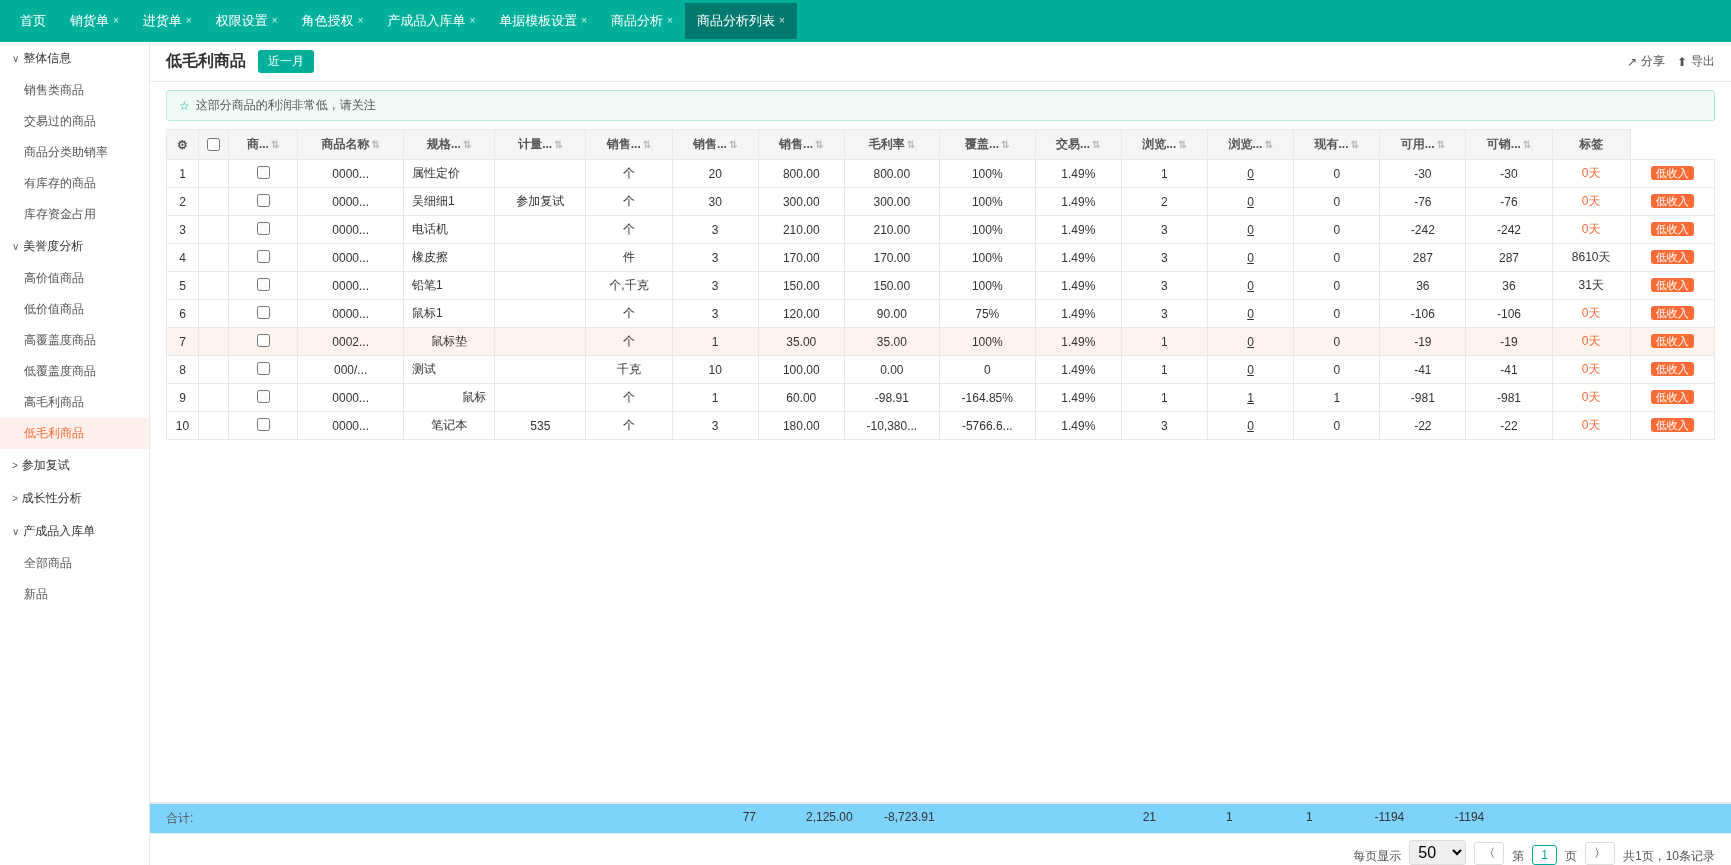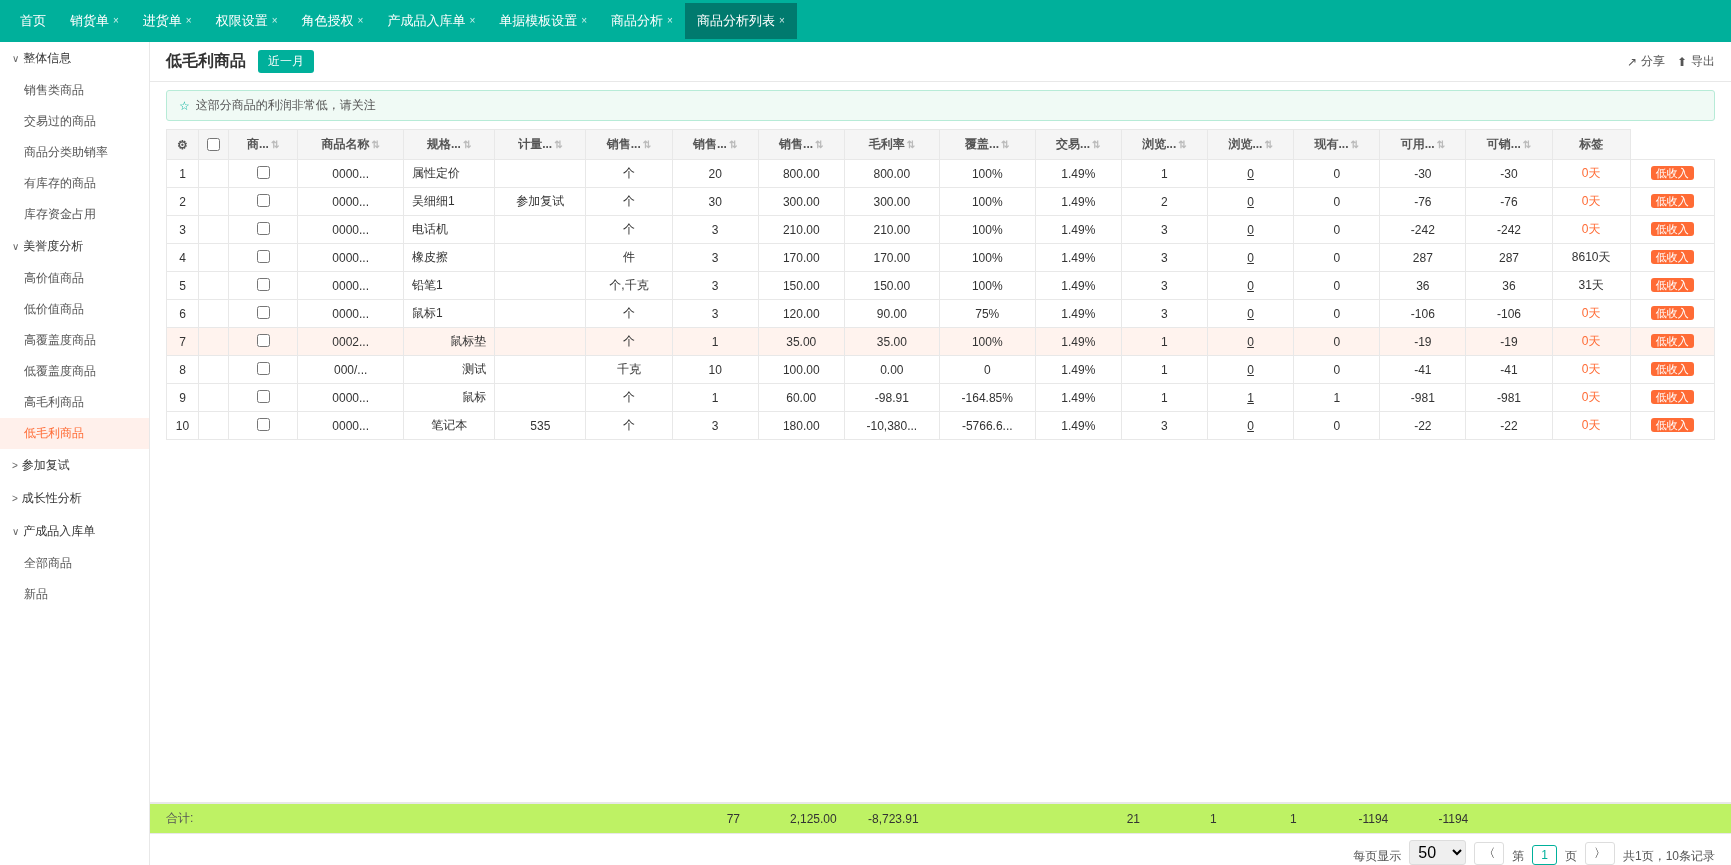--- a/index.html
+++ b/index.html
@@ -196,26 +196,26 @@
       color: #fff;
       padding: 1px 5px;
       border-radius: 3px;
       font-size: 11px;
     }
     .days-text { color: #ff6b35; }
     .link-underline { text-decoration: underline; color: #333; cursor: pointer; }
 
     
     .table-footer {
-      background: #bef264;
+      background: #7dd3fc;
       border-top: 2px solid #e8e8e8;
       padding: 6px 16px;
       display: flex;
-      align-items: center;
-      gap: 0;
+      align-items: flex-start;
+      gap: 16px;
     }
     .footer-label { color: #555; }
     .footer-cell {
       min-width: 80px;
       text-align: center;
       font-size: 12px;
     }
 
     
     .pagination-bar {
@@ -590,42 +590,42 @@
     <td>-106</td>
     <td>-106</td>
     <td class="days-text">0天</td>
     <td><span class="tag-badge">低收入</span></td>
   </tr>
             <tr class="row-highlighted">
               <td>7</td>
     <td></td>
     <td><input type="checkbox" style=""></td>
     <td>0002...</td>
-    <td style="text-align:right;">鼠标垫</td>
+    <td style="text-align:center;">鼠标垫</td>
     <td></td>
     <td>个</td>
     <td>1</td>
     <td>35.00</td>
     <td>35.00</td>
     <td>100%</td>
     <td>1.49%</td>
     <td>1</td>
     <td><span class="link-underline">0</span></td>
     <td>0</td>
     <td>-19</td>
     <td>-19</td>
     <td class="days-text">0天</td>
     <td><span class="tag-badge">低收入</span></td>
   </tr>
             <tr>
               <td>8</td>
     <td></td>
     <td><input type="checkbox" style=""></td>
     <td>000/...</td>
-    <td style="text-align:right;">测试</td>
+    <td style="text-align:left;">测试</td>
     <td></td>
     <td>千克</td>
     <td>10</td>
     <td>100.00</td>
     <td>0.00</td>
     <td>0</td>
     <td>1.49%</td>
     <td>1</td>
     <td><span class="link-underline">0</span></td>
     <td>0</td>

